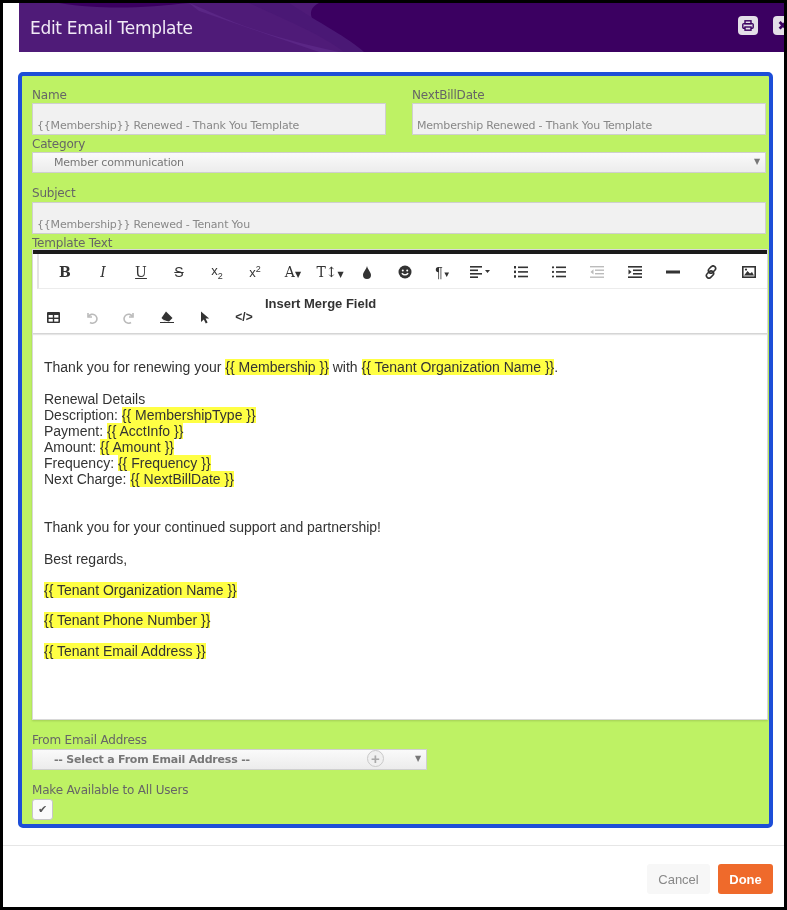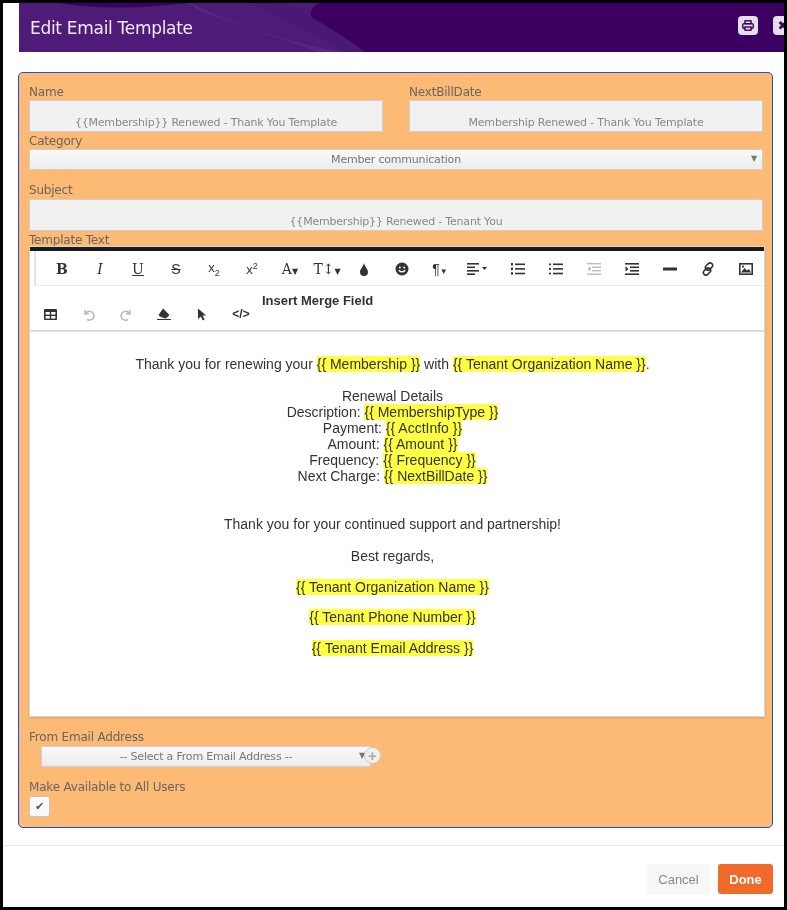--- a/index.html
+++ b/index.html
@@ -23,35 +23,35 @@
     .hdr-btn {
       position: absolute; top: 13px; width: 20px; height: 19px; border-radius: 4px;
       background: #e4dfe8; display: flex; align-items: center; justify-content: center;
       color: #3b0061; cursor: pointer;
     }
     .hdr-btn.print { left: 719px; }
     .hdr-btn.close { left: 754px; font-weight: bold; font-size: 13px; }
 
     .panel {
       position: absolute; left: 15px; top: 69px; width: 755px; height: 756px;
-      background: #fdba74; border: 1px solid #1d4ed8; border-radius: 5px; text-align: center;
+      background: #bef264; border: 4px solid #1d4ed8; border-radius: 5px;
     }
     .lbl {
       position: absolute; font-size: 12px; color: #666; font-family: "DejaVu Sans", sans-serif;
       letter-spacing: -0.2px;
     }
     .inp {
       position: absolute; height: 21px; border: 1px solid #cfcfcf; background: #f1f1f1;
       font-size: 11px; color: #888; padding: 15px 4px; font-family: "DejaVu Sans", sans-serif;
       letter-spacing: -0.2px; white-space: nowrap; overflow: hidden;
     }
     .sel {
       position: absolute; height: 21px; border: 1px solid #cfcfcf;
       background: linear-gradient(#fafafa, #ececec);
-      font-size: 11px; color: #777; padding: 3px 6px; font-family: "DejaVu Sans", sans-serif;
+      font-size: 11px; color: #777; padding: 3px 21px; font-family: "DejaVu Sans", sans-serif;
       letter-spacing: -0.2px; white-space: nowrap; cursor: pointer;
     }
     .sel .caret {
       position: absolute; right: 5px; top: 4px; font-size: 8px; color: #777;
     }
 
     .editor {
       position: absolute; left: 10px; top: 173px; width: 736px; height: 471px;
       background: #fff; border: 1px solid #d8d8d8; box-shadow: 0 1px 2px rgba(0,0,0,0.15);
     }
@@ -321,21 +321,21 @@
         <div class="gap14"></div>
         <p><span class="mf">{{ Tenant Organization Name }}</span></p>
         <div class="gap14"></div>
         <p><span class="mf">{{ Tenant Phone Number }}</span></p>
         <div class="gap14"></div>
         <p><span class="mf">{{ Tenant Email Address }}</span></p>
       </div>
     </div>
 
     <div class="lbl" style="left:10px;top:657px;">From Email Address</div>
-    <div class="sel" style="left:22px;top:673px;width:330px;">
+    <div class="sel" style="left:10px;top:673px;width:395px;font-weight:bold;">
       <span>-- Select a From Email Address --</span>
       <span class="caret">▼</span>
     </div>
     <div class="plus-btn">
         <span>+</span>
       </div>
 
     <div class="lbl" style="left:10px;top:707px;">Make Available to All Users</div>
     <div class="chk">
         <span>✔</span>

